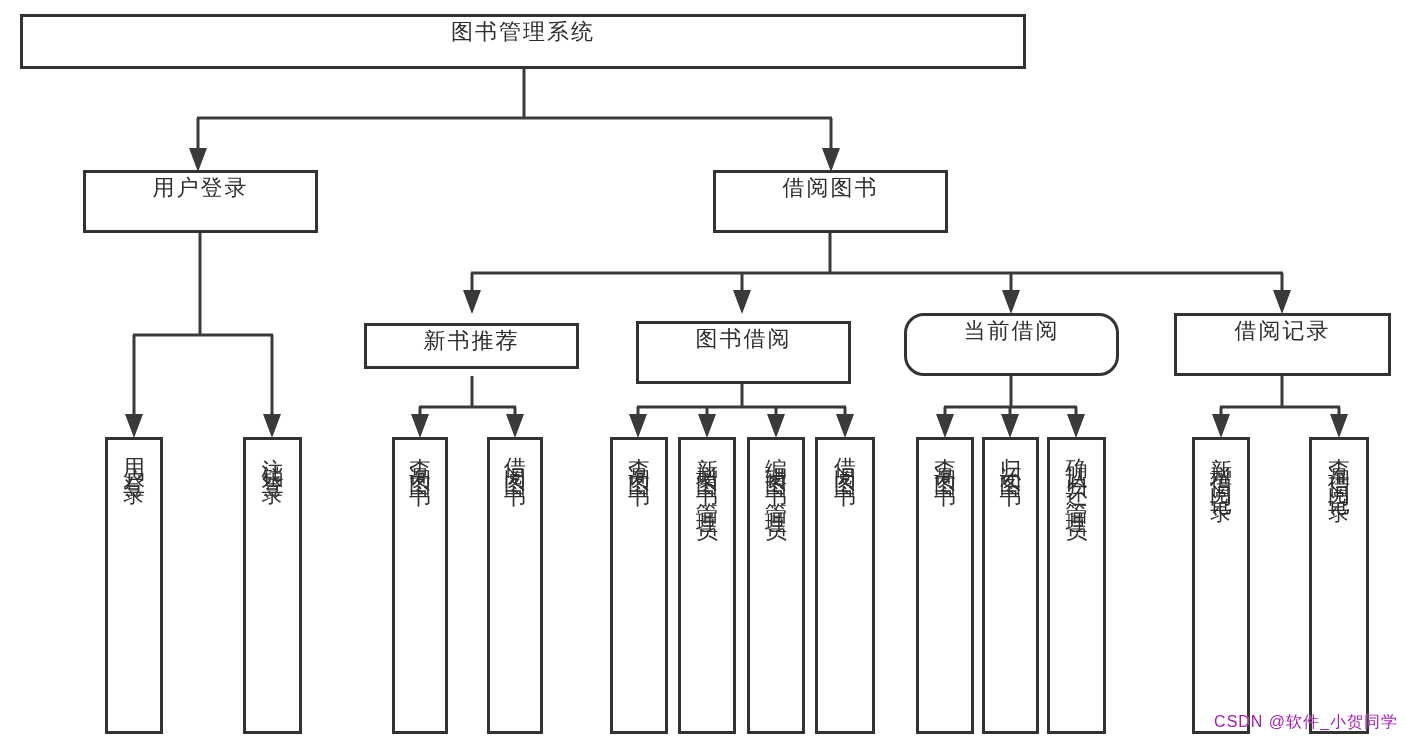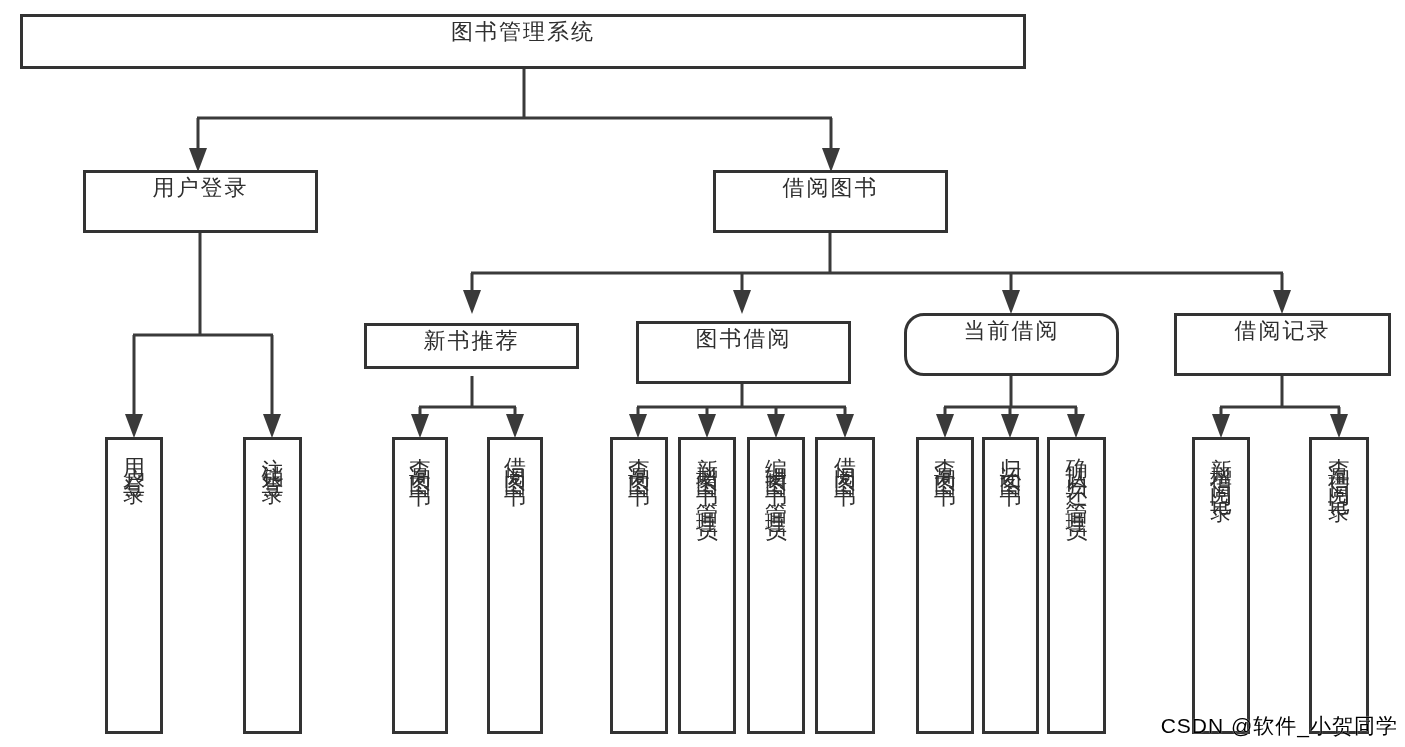--- a/index.html
+++ b/index.html
@@ -41,23 +41,23 @@
     text-orientation: mixed;
     font-size: 22px;
     letter-spacing: 9px;
     line-height: 1;
     margin-bottom: -9px; 
   }
   .watermark {
     position: absolute;
     right: 7px;
     top: 712px;
-    font-size: 21px;
+    font-size: 16px;
     letter-spacing: 1px;
-    color: #000000;
+    color: #a21caf;
     white-space: nowrap;
     text-shadow: 0 0 1px #ffffff;
   }
 </style>
 </head>
 <body>
 
 <div id="canvas">
 
   <svg class="wires" width="1405" height="747" viewBox="0 0 1405 747">

